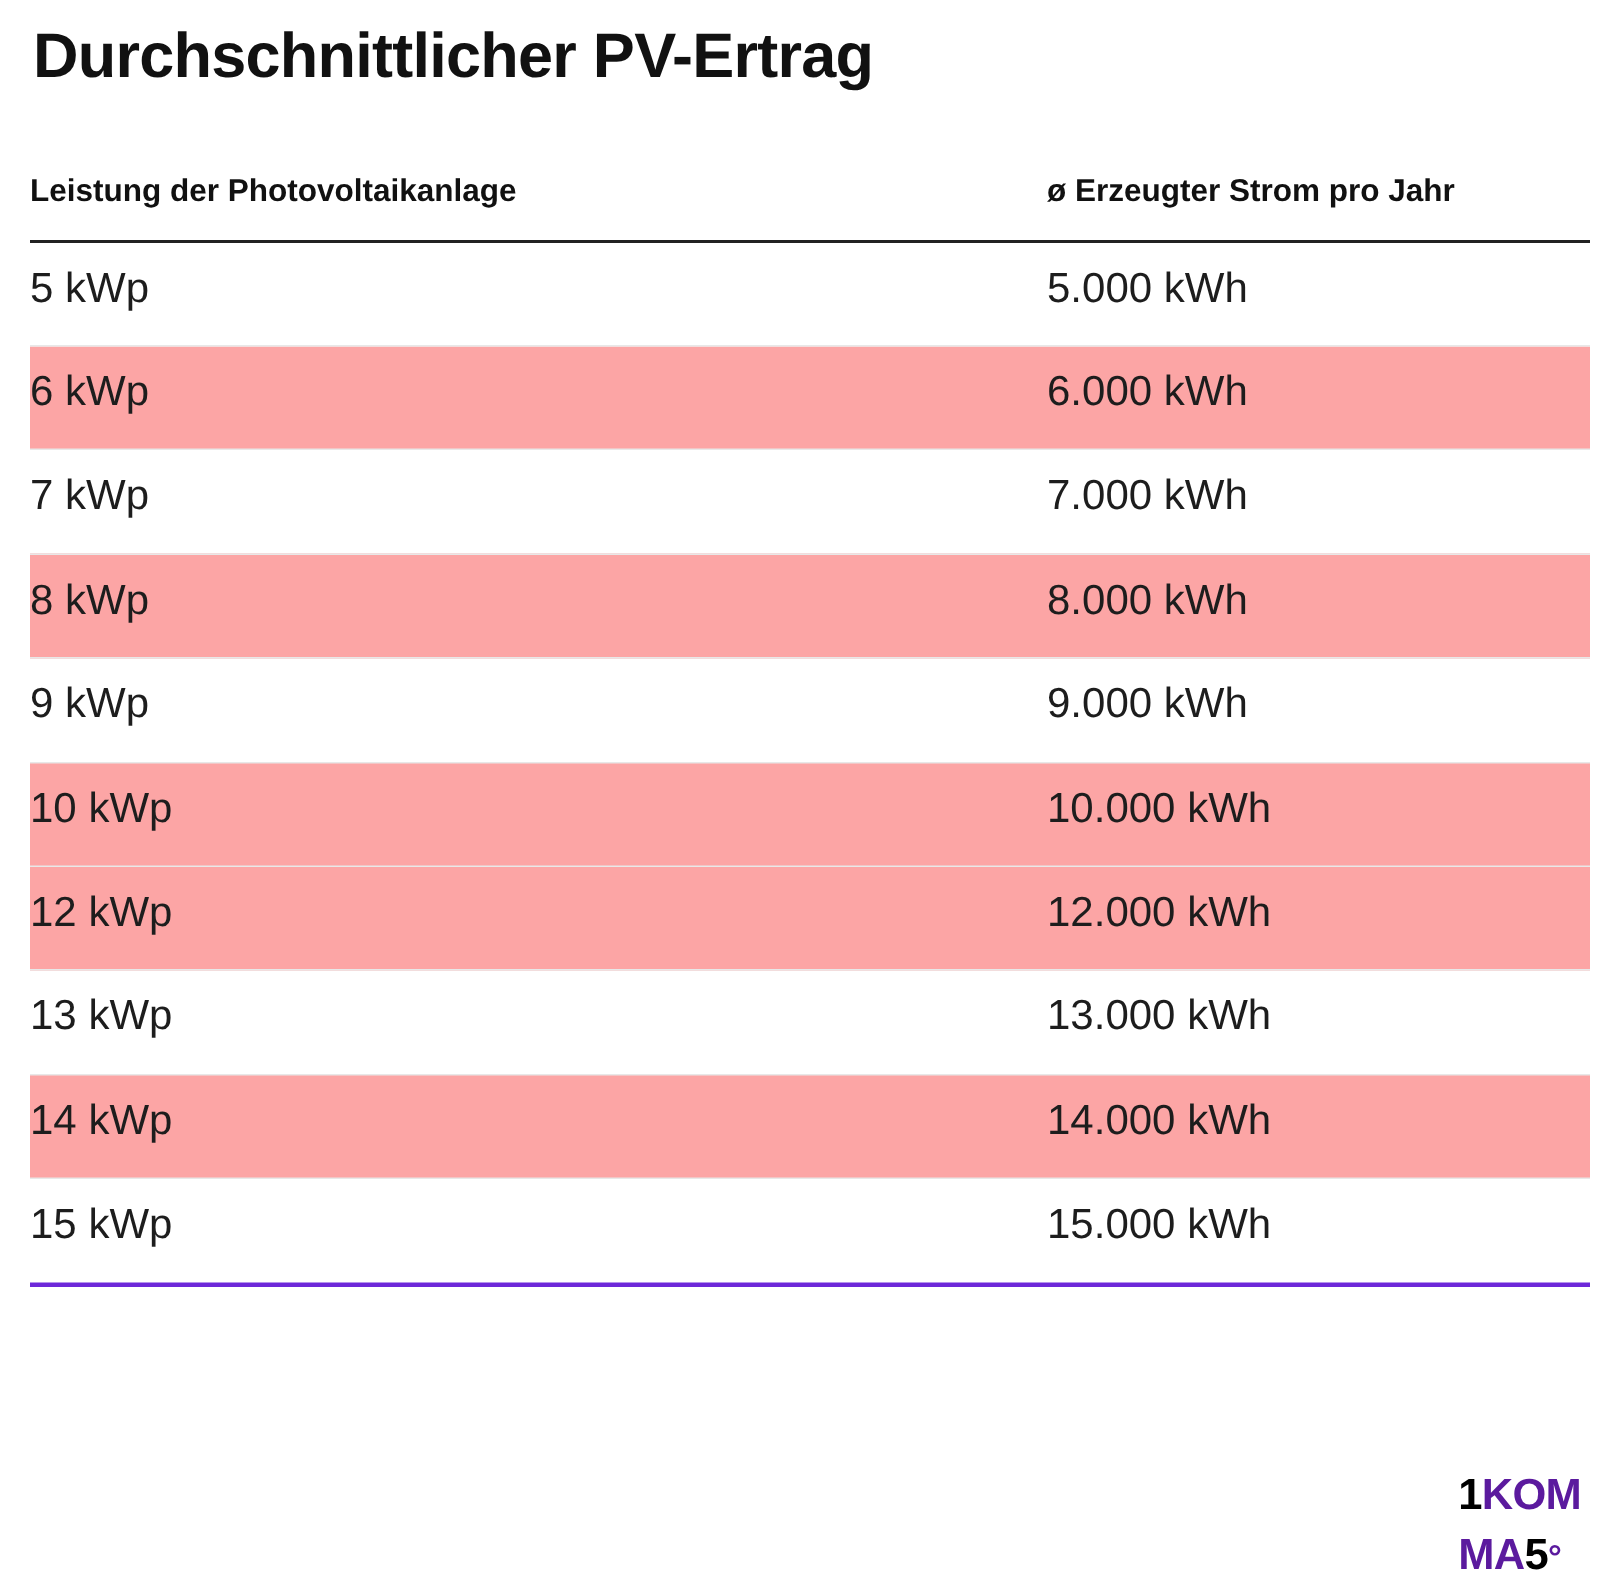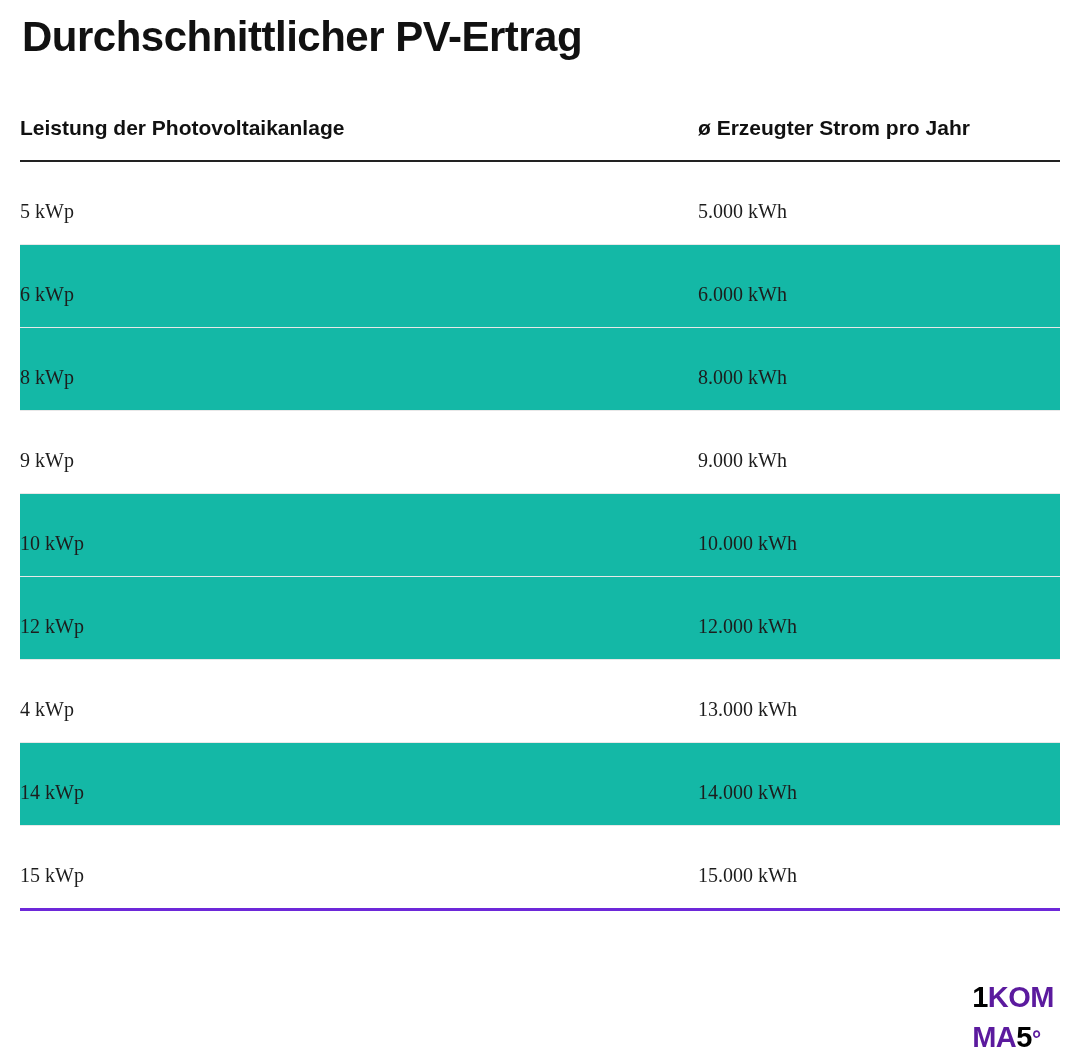--- a/index.html
+++ b/index.html
@@ -46,29 +46,28 @@
     line-height: 1.5;
     padding: 0 0 16px 0;
     vertical-align: bottom;
     border-bottom: 2px solid #222222;
   }
   .table thead th.col-yield {
     vertical-align: top;
     padding-top: 0;
   }
   .table tbody td {
-    font-size: 20px;
+    font-size: 28px;
     color: #1d1d1d;
-    padding: 36px 0 20px 0;
+    padding: 12px 0 20px 0;
     border-bottom: 1px solid #e8e8e8;
     line-height: 1.3;
-    font-family: Liberation Serif, serif;
   }
   .table tbody tr.alt td {
-    background: #14b8a6;
+    background: #fca5a5;
   }
   .table tbody tr:last-child td {
     border-bottom: 3px solid #6d28d9;
   }
   .logo {
     position: absolute;
     right: 26px;
     bottom: 24px;
     font-weight: bold;
     line-height: 0.98;
@@ -111,38 +110,42 @@
     </thead>
     <tbody id="table-body">
         <tr>
           <td>5 kWp</td>
           <td>5.000 kWh</td>
         </tr>
         <tr class="alt">
           <td>6 kWp</td>
           <td>6.000 kWh</td>
         </tr>
+        <tr>
+          <td>7 kWp</td>
+          <td>7.000 kWh</td>
+        </tr>
         <tr class="alt">
           <td>8 kWp</td>
           <td>8.000 kWh</td>
         </tr>
         <tr>
           <td>9 kWp</td>
           <td>9.000 kWh</td>
         </tr>
         <tr class="alt">
           <td>10 kWp</td>
           <td>10.000 kWh</td>
         </tr>
         <tr class="alt">
           <td>12 kWp</td>
           <td>12.000 kWh</td>
         </tr>
         <tr>
-          <td>4 kWp</td>
+          <td>13 kWp</td>
           <td>13.000 kWh</td>
         </tr>
         <tr class="alt">
           <td>14 kWp</td>
           <td>14.000 kWh</td>
         </tr>
         <tr>
           <td>15 kWp</td>
           <td>15.000 kWh</td>
         </tr>

